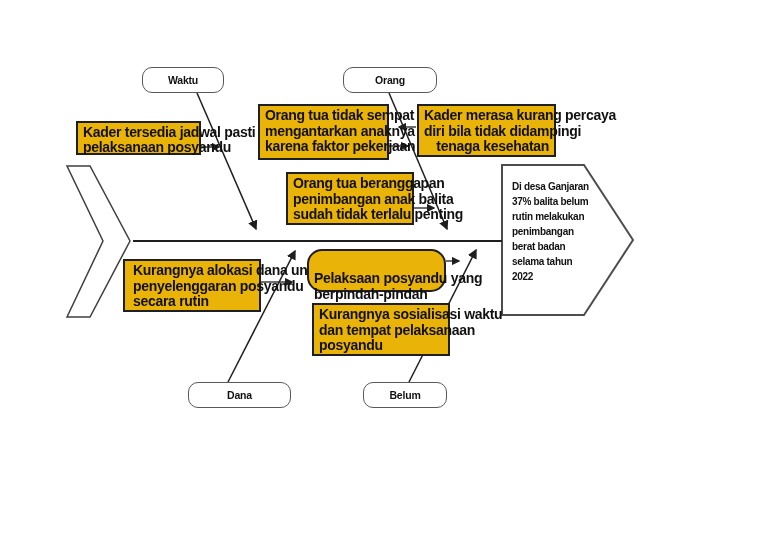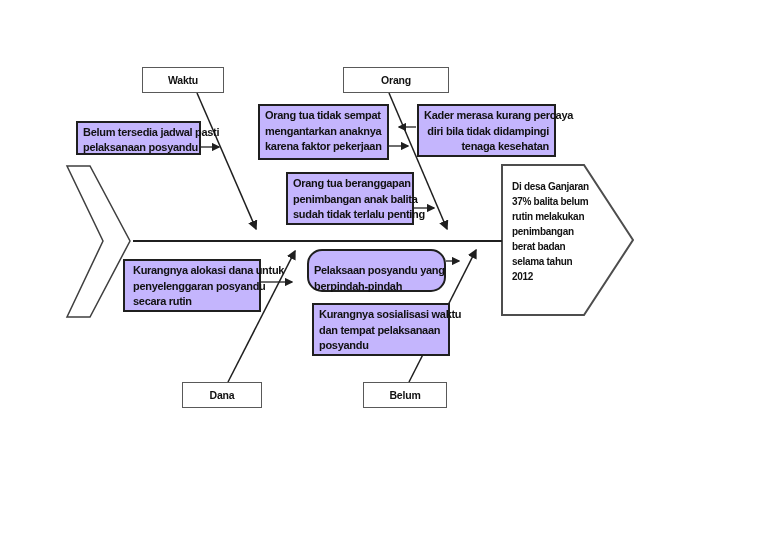--- a/index.html
+++ b/index.html
@@ -11,28 +11,28 @@
     position:relative;width:768px;height:543px;background:var(--bg);
     font-family:"Liberation Sans", sans-serif;overflow:hidden;
   }
   #shapes{position:absolute;left:0;top:0;width:768px;height:543px;}
   .bone{stroke:var(--line);stroke-width:1.5;fill:none;}
   .spine{stroke:var(--line);stroke-width:2;fill:none;}
   .conn{stroke:var(--line);stroke-width:1.3;fill:none;}
   .tail{fill:#fff;stroke:#3f3f3f;stroke-width:1.5;}
   .head{fill:#fff;stroke:var(--head-border);stroke-width:2;}
   .cause{
-    position:absolute;box-sizing:border-box;background:#c4b5fd;
+    position:absolute;box-sizing:border-box;background:#eab308;
     border:2px solid var(--box-border);color:var(--text);
-    font-size:11px;font-weight:700;line-height:15.5px;letter-spacing:-0.3px;
+    font-size:14px;font-weight:700;line-height:15.5px;letter-spacing:-0.3px;
     padding:2px 5px;white-space:pre;
   }
   .cat{
     position:absolute;box-sizing:border-box;background:#fff;
-    border:1.5px solid var(--label-border);border-radius:0;
+    border:1.5px solid var(--label-border);border-radius:10px;
     display:flex;align-items:center;justify-content:center;
     font-size:10.5px;font-weight:700;color:var(--text);letter-spacing:-0.2px;
   }
   .effect{
     position:absolute;left:512px;top:179px;width:112px;height:118px;
     font-size:10px;font-weight:700;line-height:15px;letter-spacing:-0.3px;
     color:var(--text);white-space:pre;
   }
 </style>
 </head>
@@ -61,45 +61,45 @@
     <line class="conn" x1="201" y1="147" x2="219" y2="147" marker-end="url(#arrow)"></line>
     <line class="conn" x1="416" y1="127" x2="399" y2="127" marker-end="url(#arrow)"></line>
     <line class="conn" x1="389" y1="146" x2="408" y2="146" marker-end="url(#arrow)"></line>
     <line class="conn" x1="414" y1="208" x2="434" y2="208" marker-end="url(#arrow)"></line>
     <line class="conn" x1="261" y1="282" x2="292" y2="282" marker-end="url(#arrow)"></line>
     <line class="conn" x1="446" y1="261" x2="459" y2="261" marker-end="url(#arrow)"></line>
     <line class="conn" x1="418" y1="320" x2="434" y2="320" marker-end="url(#arrow)"></line>
   </svg>
 
   <div class="cat" style="left:142px;top:67px;width:82px;height:26px;">Waktu</div>
-  <div class="cat" style="left:343px;top:67px;width:106px;height:26px;">Orang</div>
-  <div class="cat" style="left:182px;top:382px;width:80px;height:26px;">Dana</div>
+  <div class="cat" style="left:343px;top:67px;width:94px;height:26px;">Orang</div>
+  <div class="cat" style="left:188px;top:382px;width:103px;height:26px;">Dana</div>
   <div class="cat" style="left:363px;top:382px;width:84px;height:26px;">Belum</div>
 
-  <div class="cause" style="left:76px;top:121px;width:125px;height:34px;line-height:14.5px;">Belum tersedia jadwal pasti
+  <div class="cause" style="left:76px;top:121px;width:125px;height:34px;line-height:14.5px;">Kader tersedia jadwal pasti
 pelaksanaan posyandu</div>
   <div class="cause" style="left:258px;top:104px;width:131px;height:56px;">Orang tua tidak sempat
 mengantarkan anaknya
 karena faktor pekerjaan</div>
   <div class="cause" style="left:417px;top:104px;width:139px;height:53px;text-align:right;">Kader merasa kurang percaya
 diri bila tidak didampingi
 tenaga kesehatan</div>
   <div class="cause" style="left:286px;top:172px;width:128px;height:53px;">Orang tua beranggapan
 penimbangan anak balita
 sudah tidak terlalu penting</div>
   <div class="cause" style="left:123px;top:259px;width:138px;height:53px;padding-left:8px;">Kurangnya alokasi dana untuk
 penyelenggaran posyandu
 secara rutin</div>
-  <div class="cause" style="left:307px;top:249px;width:139px;height:43px;padding-top:12px;border-radius:15px;">Pelaksaan posyandu yang
+  <div class="cause" style="left:307px;top:249px;width:139px;height:43px;padding-top:20px;border-radius:15px;">Pelaksaan posyandu yang
 berpindah-pindah</div>
   <div class="cause" style="left:280px;top:303px;width:138px;height:53px;margin-left:32px;">Kurangnya sosialisasi waktu
 dan tempat pelaksanaan
 posyandu</div>
 
   <div class="effect">Di desa Ganjaran
 37% balita belum
 rutin melakukan
 penimbangan
 berat badan
 selama tahun
-2012</div>
+2022</div>
 
 </div>
 
 </body></html>

